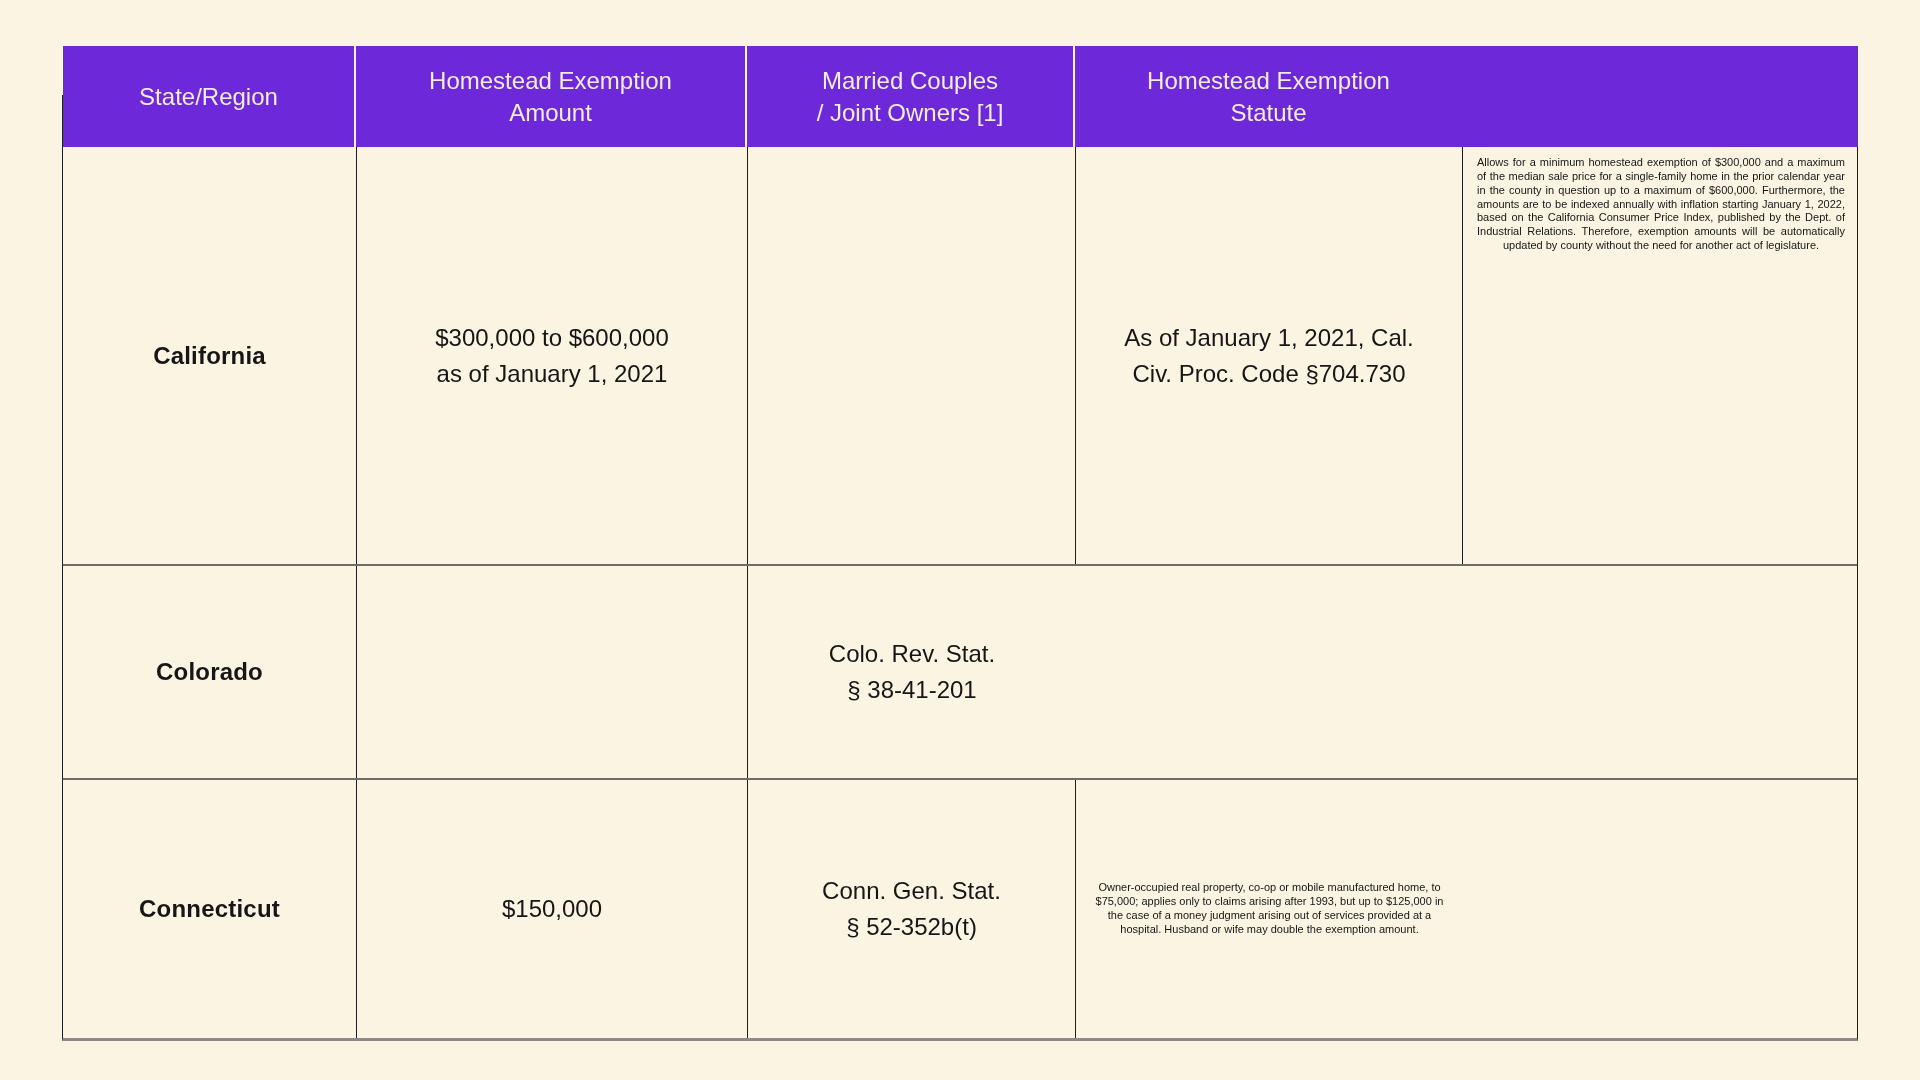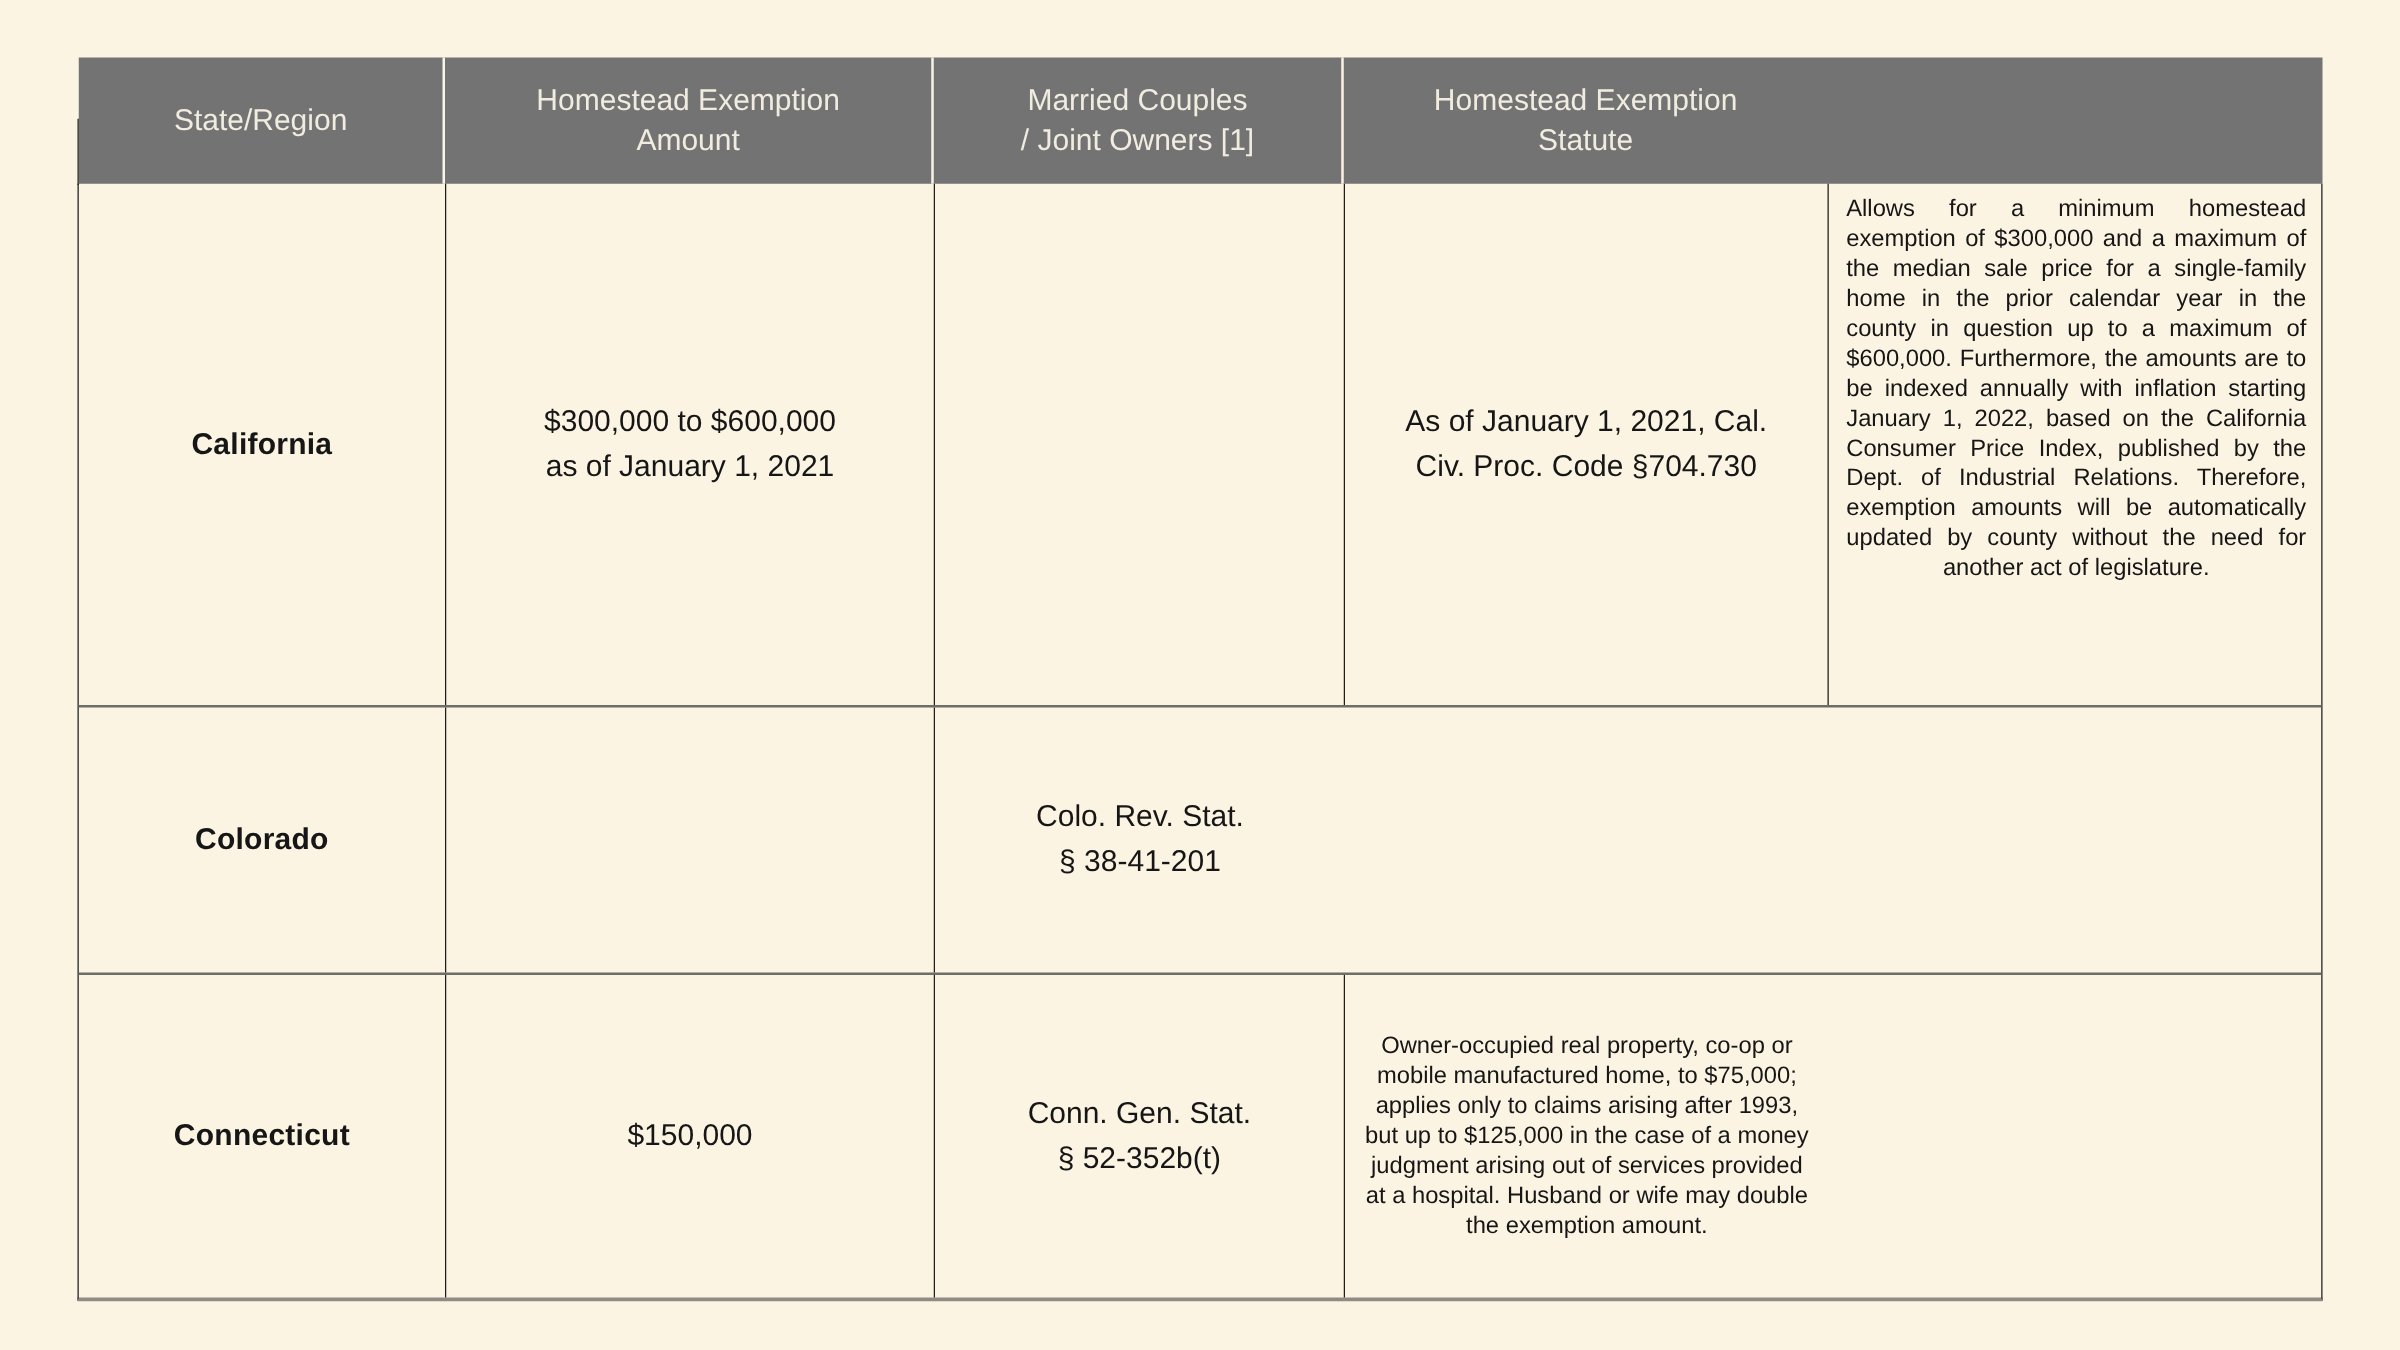--- a/index.html
+++ b/index.html
@@ -24,21 +24,21 @@
     top: 49px;
     width: 1px;
     height: 53px;
     background: #1d1d1d;
   }
   .header-row {
     display: grid;
     grid-template-columns: 293px 391px 328px 387px 396px;
     margin-left: 1px;
     height: 101px;
-    background: #737373;
+    background: #6d28d9;
   }
   .header-cell {
     display: flex;
     align-items: center;
     justify-content: center;
     text-align: center;
     color: #F1ECE0;
     font-size: 24px;
     line-height: 1.32;
     font-weight: 400;
@@ -68,21 +68,21 @@
     text-align: center;
     padding: 0 12px;
     font-size: 24px;
     line-height: 1.5;
     white-space: pre-line;
     overflow: hidden;
   }
   .cell:last-child { border-right: none; }
   .state-cell { font-weight: 700; letter-spacing: 0.2px; }
   .notes-cell {
-    font-size: 19px;
+    font-size: 11px;
     line-height: 1.26;
     padding: 0 14px;
     white-space: normal;
   }
   .notes-cell .para {
     text-align: justify;
     text-align-last: center;
     width: 100%;
   }
   .notes-center { text-align: center; }

